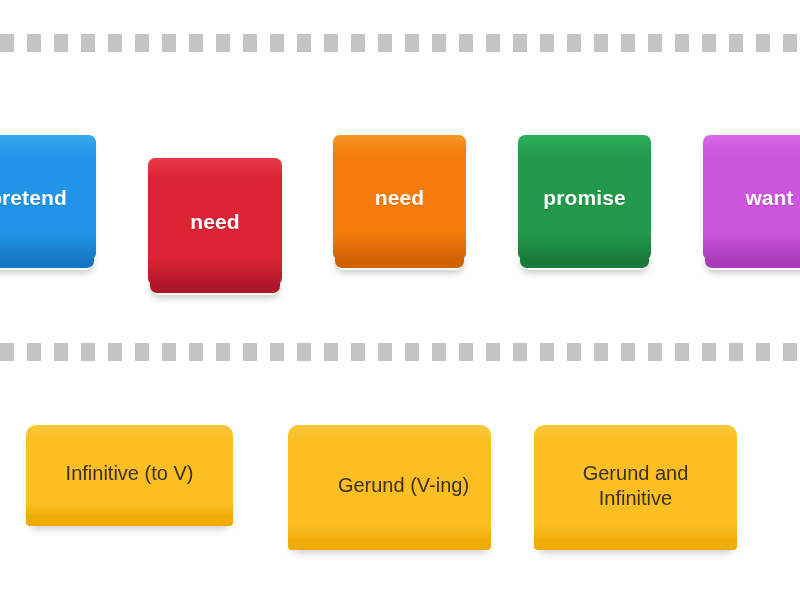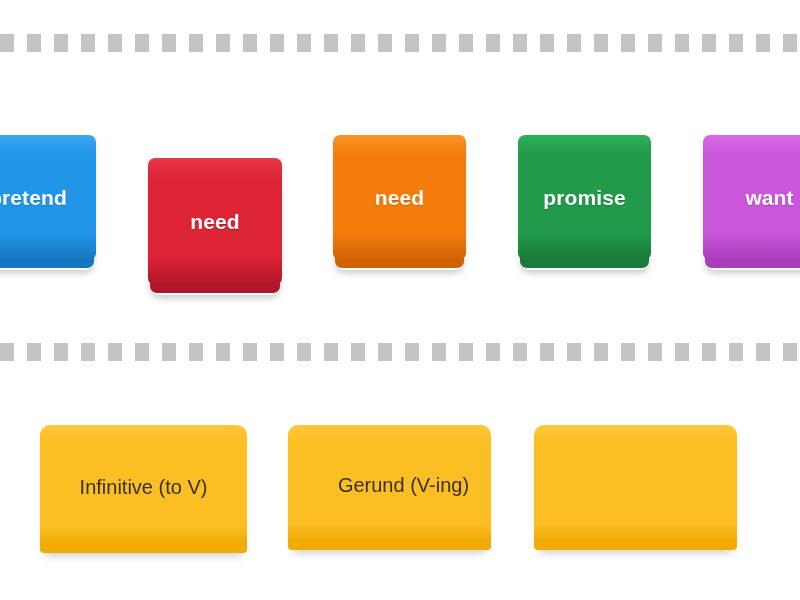--- a/index.html
+++ b/index.html
@@ -236,32 +236,33 @@
       </div>
       <div class="tile" style="left: 703px; top: 135px; width: 133px; height: 133px;">
         <div class="shadow"></div>
         <div class="base" style="background: rgb(169, 60, 187);"></div>
         <div class="top" style="background: linear-gradient(rgb(216, 106, 230) 0%, rgb(204, 85, 221) 16%, rgb(204, 85, 221) 78%, rgb(169, 60, 187) 100%);"></div>
         <div class="word">want</div>
       </div>
     </div>
 
   <div id="cats-layer">
-      <div class="cat" style="left: 40px; top: 425px; width: 207px; height: 128px;">
+      <div class="cat" style="left: 26px; top: 425px; width: 207px; height: 101px;">
         <div class="cshadow"></div>
         <div class="cbase" style="background: rgb(240, 171, 7);"></div>
         <div class="ctop" style="background: linear-gradient(rgb(253, 199, 60) 0%, rgb(251, 191, 36) 14%, rgb(251, 191, 36) 86%, rgb(240, 171, 7) 100%);"></div>
         <div class="clabel">Infinitive (to V)</div>
       </div>
       <div class="cat" style="left: 288px; top: 425px; width: 203px; height: 125px; padding-left: 28px;">
         <div class="cshadow"></div>
         <div class="cbase" style="background: rgb(240, 171, 7);"></div>
         <div class="ctop" style="background: linear-gradient(rgb(253, 199, 60) 0%, rgb(251, 191, 36) 14%, rgb(251, 191, 36) 86%, rgb(240, 171, 7) 100%);"></div>
         <div class="clabel">Gerund (V-ing)</div>
       </div>
       <div class="cat" style="left: 534px; top: 425px; width: 203px; height: 125px;">
         <div class="cshadow"></div>
         <div class="cbase" style="background: rgb(240, 171, 7);"></div>
         <div class="ctop" style="background: linear-gradient(rgb(253, 199, 60) 0%, rgb(251, 191, 36) 14%, rgb(251, 191, 36) 86%, rgb(240, 171, 7) 100%);"></div>
+        <div class="clabel">Gerund and<br>Infinitive</div>
       </div>
     </div>
 
 </div>
 
 </body></html>

